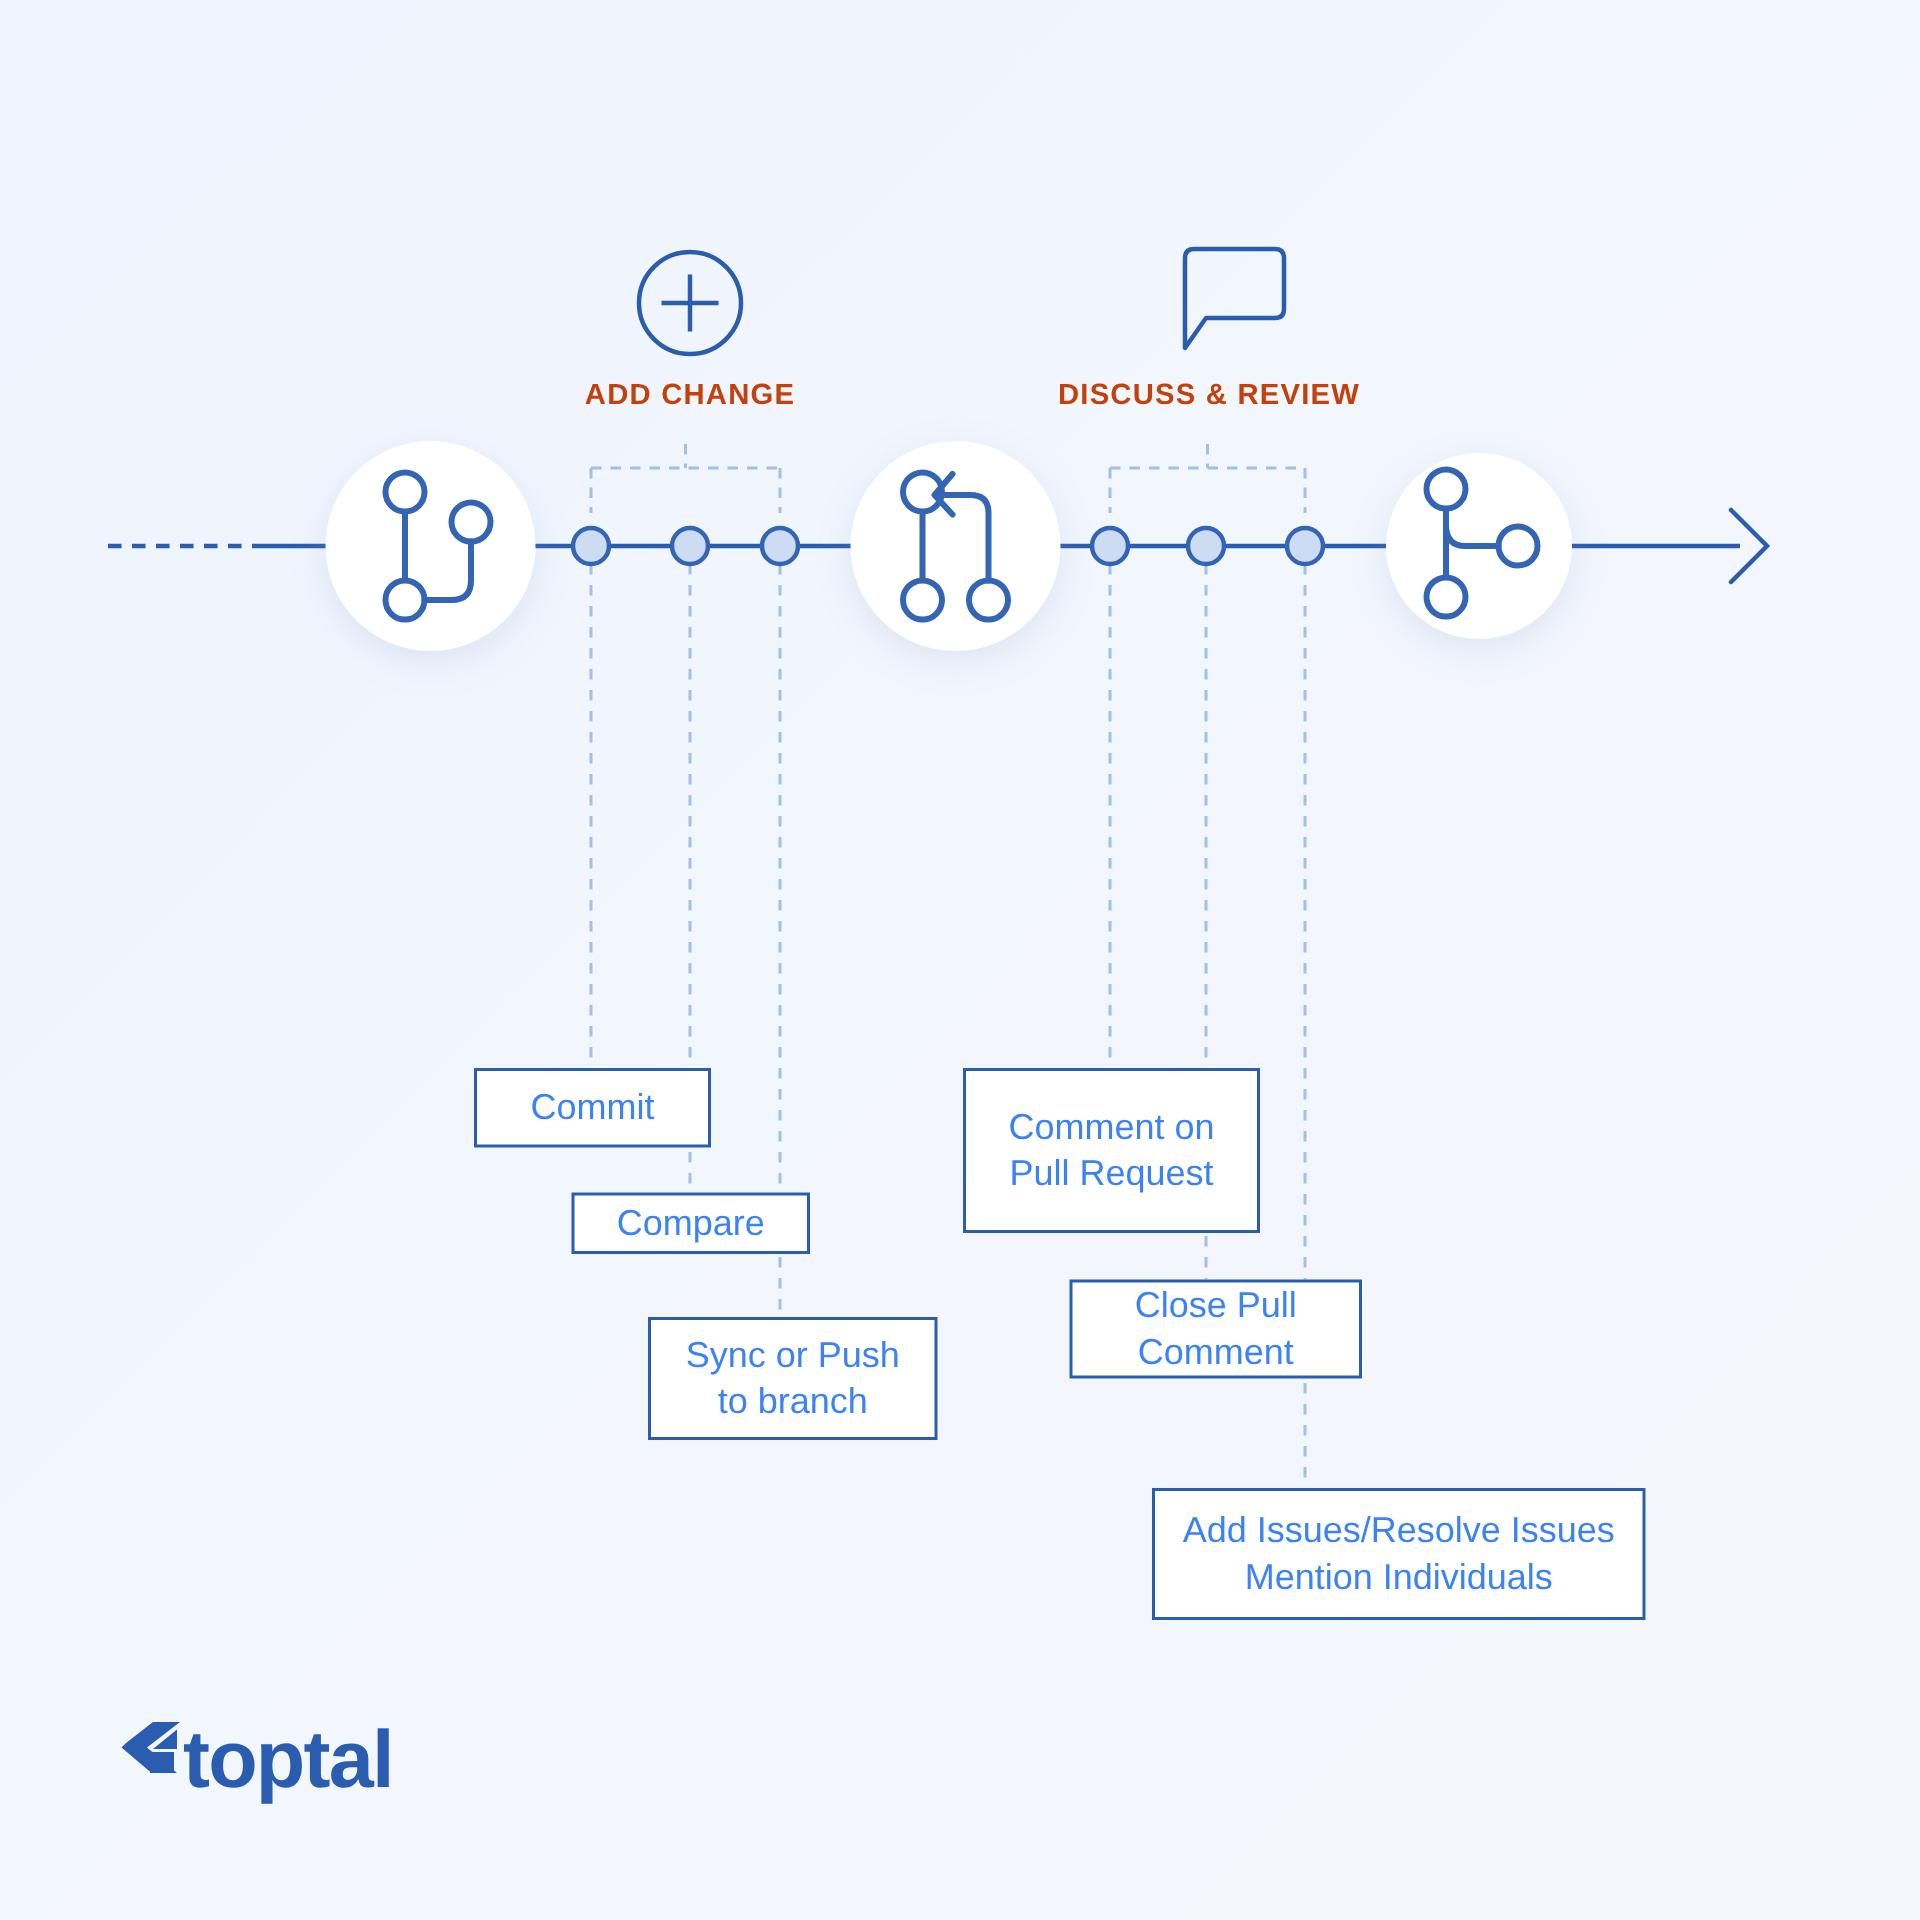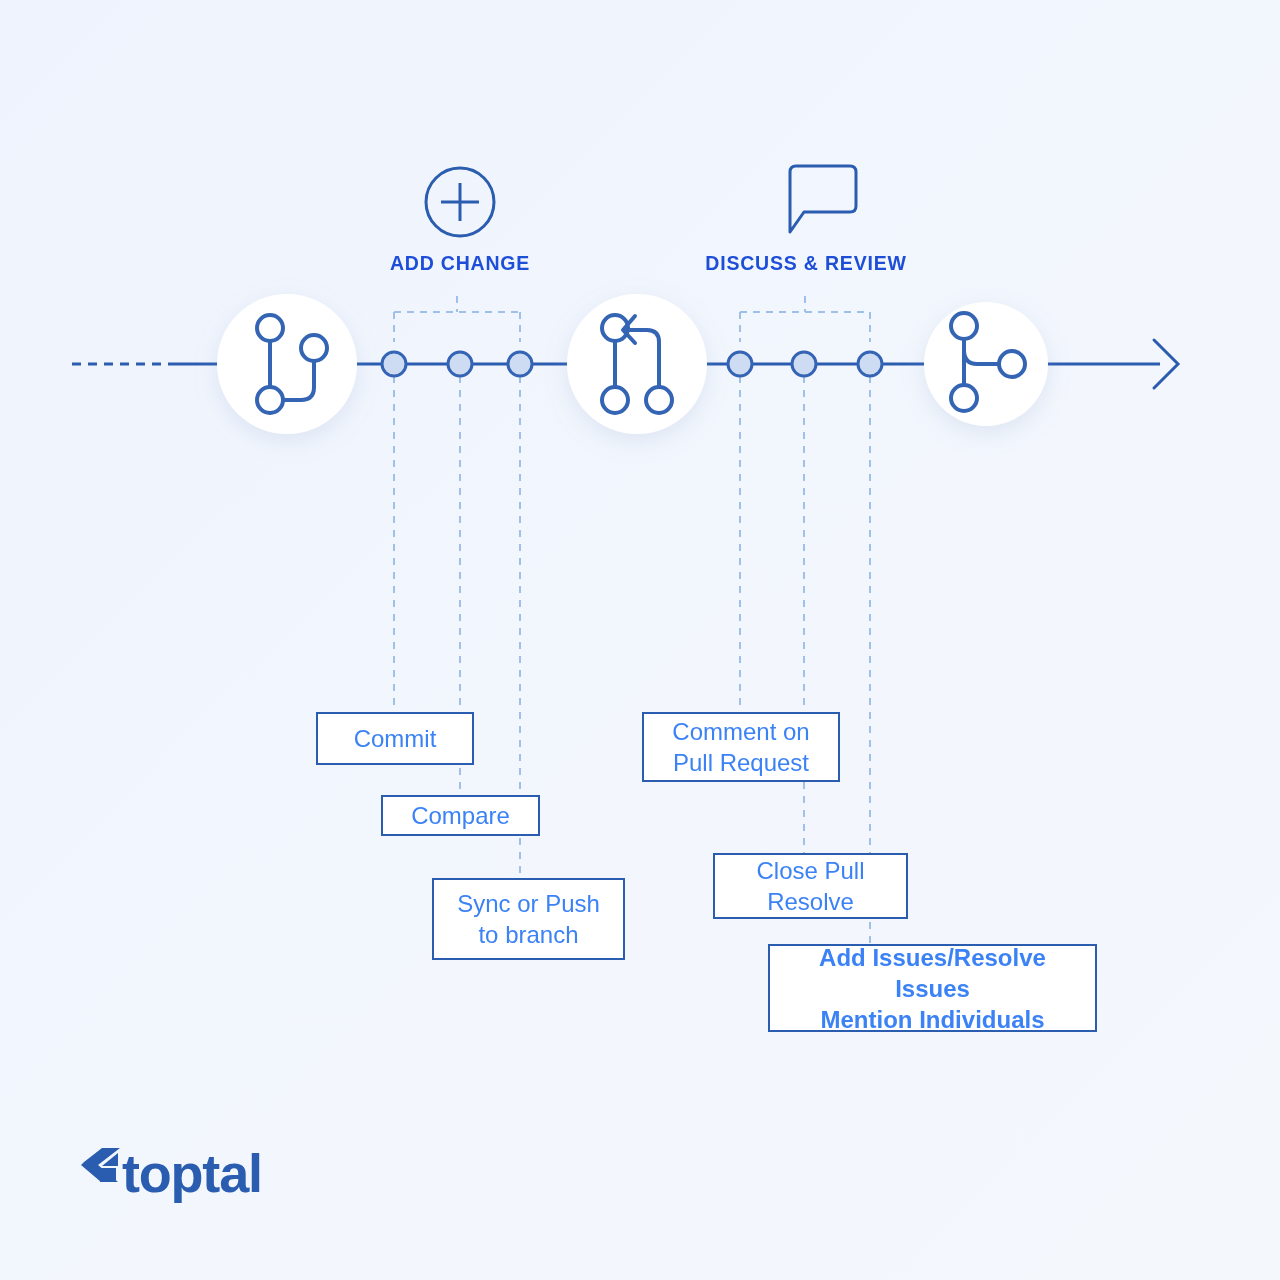--- a/index.html
+++ b/index.html
@@ -31,21 +31,21 @@
     position: absolute;
     color: #2a5cb0;
   }
   .section-label {
     font-size: 19.5px;
     font-weight: bold;
     letter-spacing: 0.8px;
     white-space: nowrap;
     transform: translateX(-50%);
     text-align: right;
-    color: #1d4ed8;
+    color: #c2410c;
   }
   .box {
     position: absolute;
     box-sizing: border-box;
     border: 2px solid #2a5cb0;
     background: #ffffff;
     display: flex;
     align-items: center;
     justify-content: center;
     text-align: center;
@@ -180,33 +180,33 @@
         <span>
           <div>Compare</div>
         </span>
       </div>
       <div class="box" style="left: 432px; top: 878px; width: 193px; height: 82px;">
         <span>
           <div>Sync or Push</div>
           <div>to branch</div>
         </span>
       </div>
-      <div class="box" style="left: 642px; top: 712px; width: 198px; height: 70px;">
+      <div class="box" style="left: 642px; top: 712px; width: 198px; height: 110px;">
         <span>
           <div>Comment on</div>
           <div>Pull Request</div>
         </span>
       </div>
       <div class="box" style="left: 713px; top: 853px; width: 195px; height: 66px;">
         <span>
           <div>Close Pull</div>
-          <div>Resolve</div>
-        </span>
-      </div>
-      <div class="box" style="left: 768px; top: 944px; width: 329px; height: 88px; font-weight: bold;">
+          <div>Comment</div>
+        </span>
+      </div>
+      <div class="box" style="left: 768px; top: 992px; width: 329px; height: 88px;">
         <span>
           <div>Add Issues/Resolve Issues</div>
           <div>Mention Individuals</div>
         </span>
       </div>
     </div>
 
   <div class="logo-word">toptal</div>
 </div>
 

